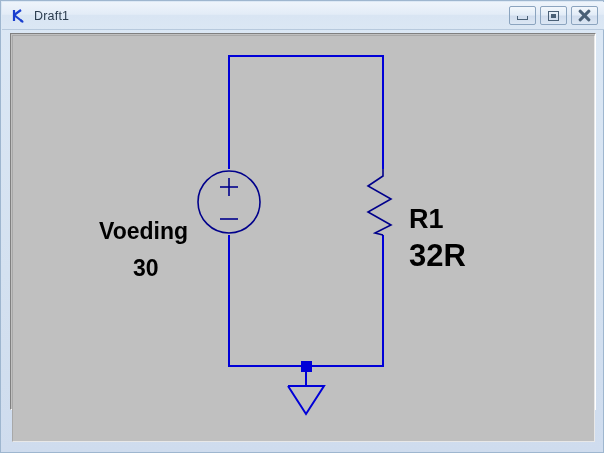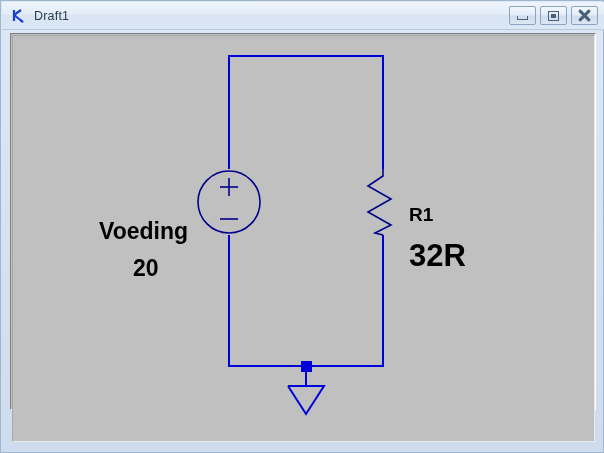--- a/index.html
+++ b/index.html
@@ -146,21 +146,21 @@
   }
   .sch-label {
     position: absolute;
     color: #000000;
     font-weight: bold;
     font-family: "Liberation Sans", sans-serif;
     white-space: nowrap;
   }
   #label-source-name { left: 86px;  top: 182px; font-size: 23px; }
   #label-source-val  { left: 120px; top: 219px; font-size: 23px; }
-  #label-res-name    { left: 396px; top: 168px; font-size: 19px; }
+  #label-res-name    { left: 396px; top: 168px; font-size: 27px; }
   #label-res-val     { left: 396px; top: 202px; font-size: 31px; }
 </style>
 </head>
 <body>
 
 <div id="app-window">
 
   <div id="title-bar">
 
     <div id="title-icon">
@@ -229,21 +229,21 @@
 
         <rect x="288" y="325" width="11" height="11" fill="#0000d8"></rect>
 
         <g stroke="#0000d8" stroke-width="2" fill="none">
           <polyline points="275,350 311,350 293,378 275,350"></polyline>
         </g>
       </svg>
 
       <div class="sch-label" id="label-source-name">Voeding</div>
 
-      <div class="sch-label" id="label-source-val">20</div>
+      <div class="sch-label" id="label-source-val">30</div>
 
       <div class="sch-label" id="label-res-name">R1</div>
 
       <div class="sch-label" id="label-res-val">32R</div>
 
     </div>
   </div>
 
 </div>
 

